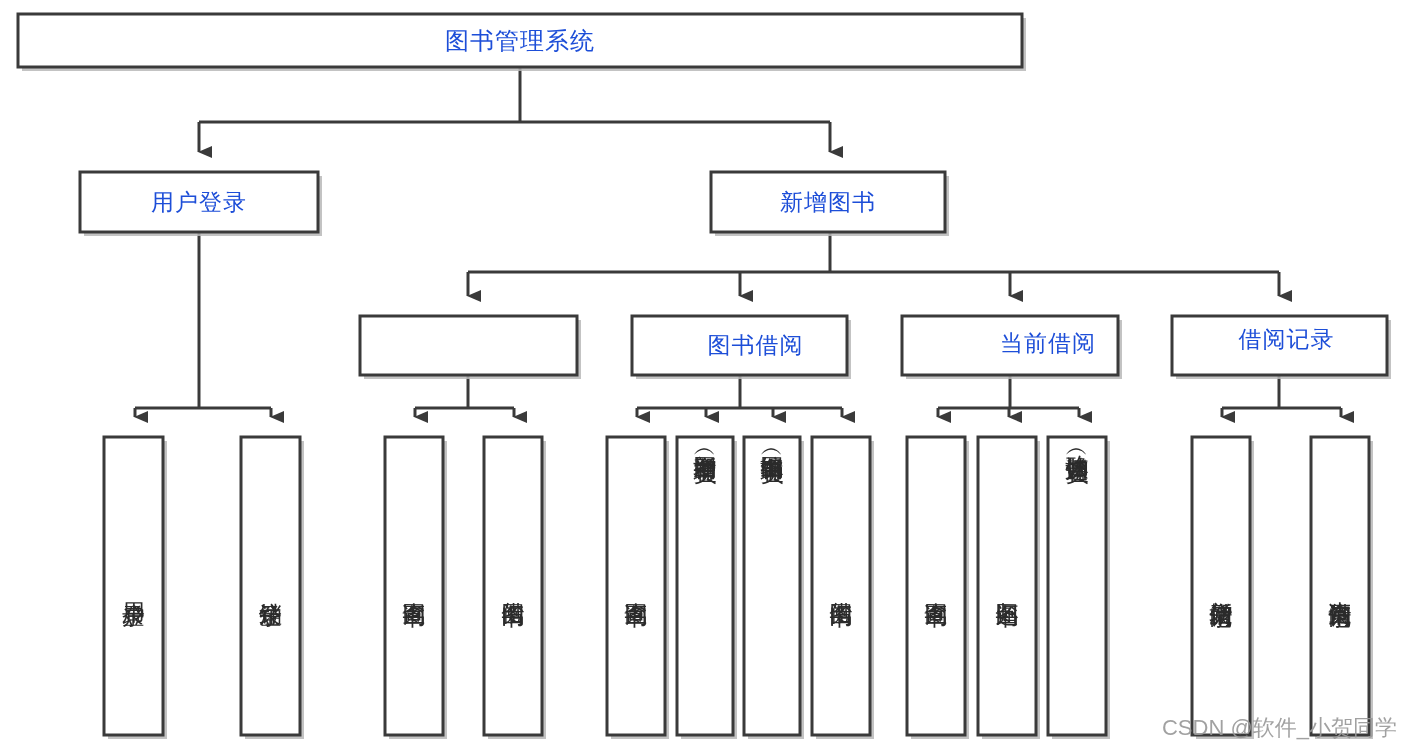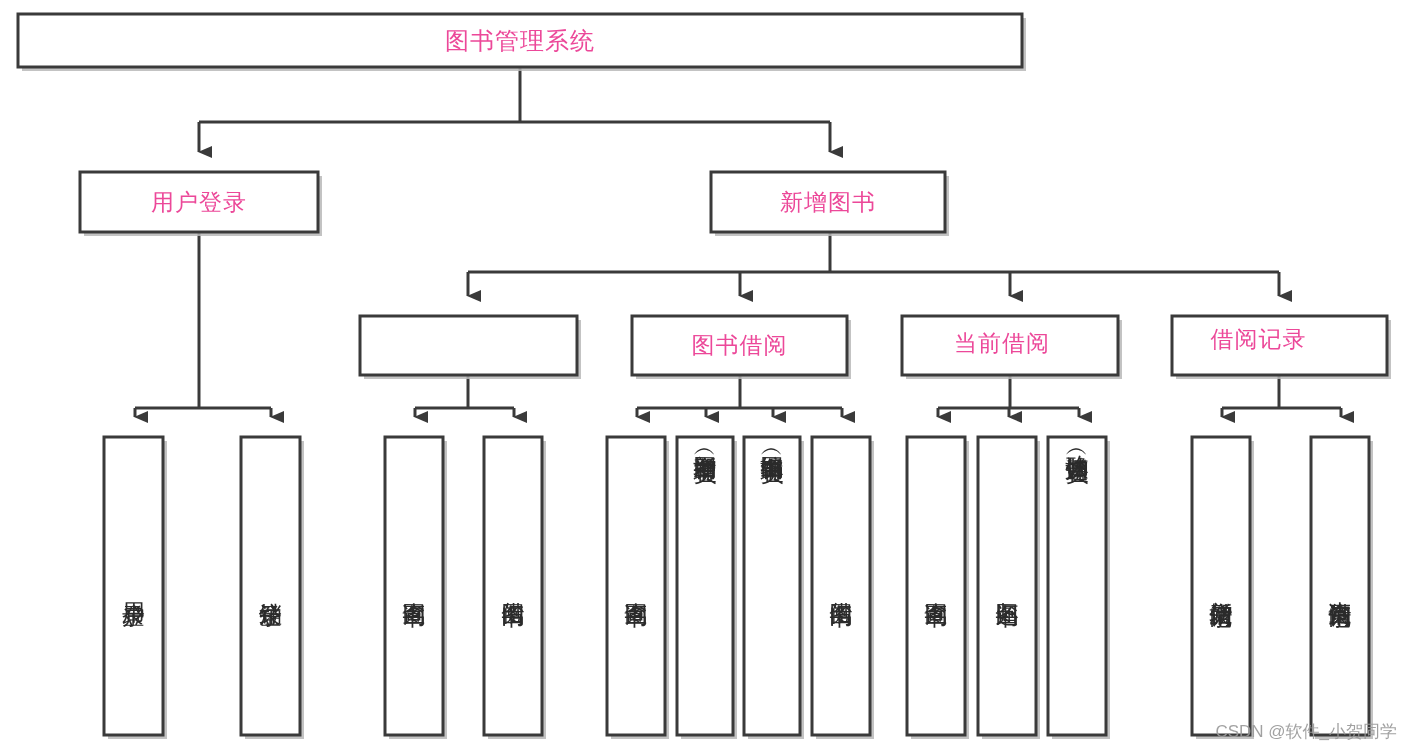--- a/index.html
+++ b/index.html
@@ -67,33 +67,33 @@
     position: absolute;
     display: flex;
     align-items: center;
     justify-content: center;
     box-sizing: border-box;
     pointer-events: none;
   }
   .hlabel-text {
     font-family: Liberation Serif, serif;
     font-size: 23px;
-    color: #ec4899;
+    color: #1d4ed8;
     white-space: nowrap;
     letter-spacing: 1px;
   }
   .title-text {
     font-size: 24px;
   }
   #watermark {
     position: absolute;
     right: 8px;
     bottom: 4px;
     font-family: "Liberation Sans", "DejaVu Sans", sans-serif;
-    font-size: 17px;
+    font-size: 22px;
     color: #9a9a9a;
     opacity: 0.92;
     white-space: nowrap;
     user-select: none;
   }
 </style>
 </head>
 <body>
 
 <div id="diagram-root">
@@ -212,29 +212,29 @@
 
   <div class="hlabel-box" style="left:80px; top:172px; width:238px; height:60px;">
     <span class="hlabel-text">用户登录</span>
   </div>
 
   <div class="hlabel-box" style="left:711px; top:172px; width:234px; height:60px;">
     <span class="hlabel-text">新增图书</span>
   </div>
 
 
-  <div class="hlabel-box" style="left:632px; top:316px; width:215px; height:59px;">
+  <div class="hlabel-box" style="left:648px; top:316px; width:215px; height:59px;">
     <span class="hlabel-text">图书借阅</span>
   </div>
 
-  <div class="hlabel-box" style="left:894px; top:316px; width:216px; height:55px;">
+  <div class="hlabel-box" style="left:940px; top:316px; width:216px; height:55px;">
     <span class="hlabel-text">当前借阅</span>
   </div>
 
-  <div class="hlabel-box" style="left:1144px; top:316px; width:215px; height:47px;padding-left:14px;">
+  <div class="hlabel-box" style="left:1172px; top:316px; width:215px; height:47px;padding-left:14px;">
     <span class="hlabel-text">借阅记录</span>
   </div>
 
   <div class="vlabel-box" style="left:104px; top:437px; width:59px; height:298px;">
     <span class="vlabel-text">用户登录</span>
   </div>
   <div class="vlabel-box" style="left:241px; top:437px; width:59px; height:298px;">
     <span class="vlabel-text">注销登录</span>
   </div>
 

